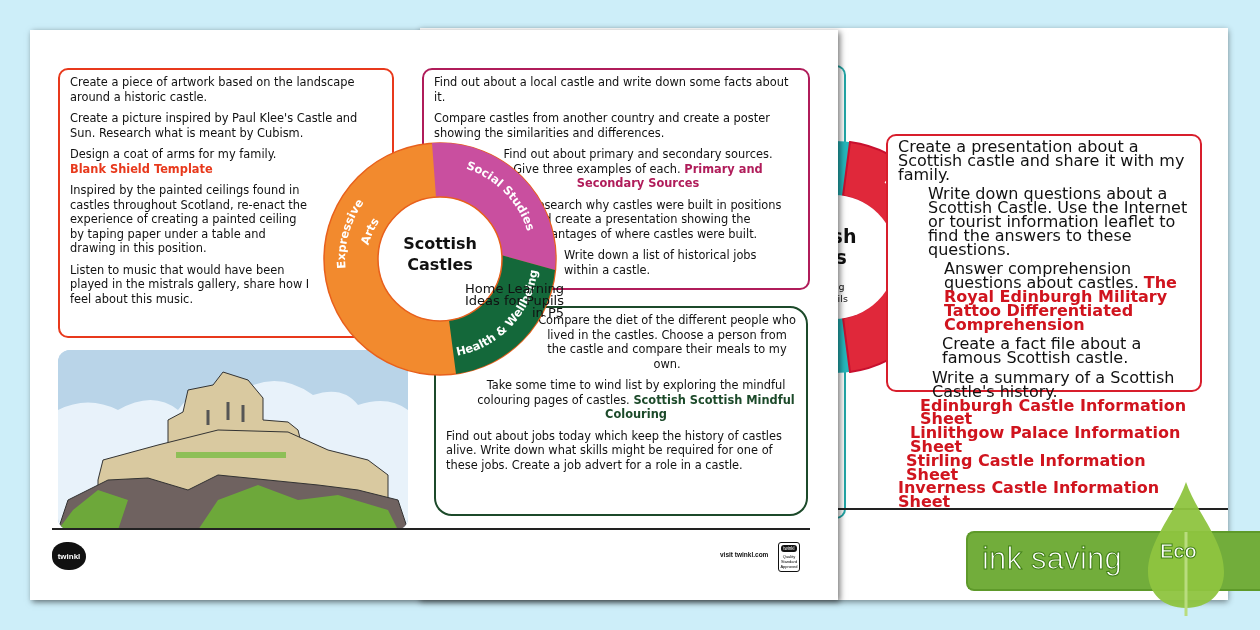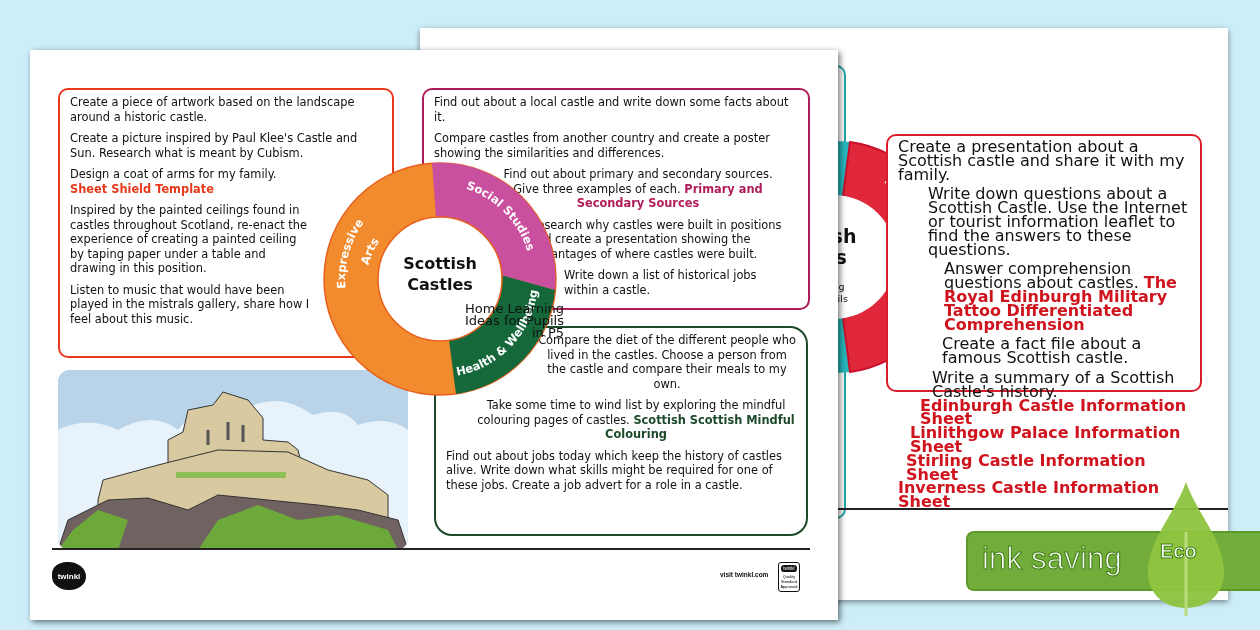--- a/index.html
+++ b/index.html
@@ -1,21 +1,21 @@
 <!DOCTYPE html>
 <html><head>
 <meta charset="utf-8">
 <style>
   * { box-sizing: border-box; margin: 0; padding: 0; }
   html, body { width: 1260px; height: 630px; overflow: hidden; }
   body { background: #cdeef9; font-family: "DejaVu Sans", sans-serif; position: relative; }
 
   .page { position: absolute; background: #fff; box-shadow: 0 2px 6px rgba(0,0,0,0.45); }
   #back-page { left: 420px; top: 28px; width: 808px; height: 572px; }
-  #front-page { left: 30px; top: 30px; width: 808px; height: 570px; box-shadow: 2px 2px 6px rgba(0,0,0,0.55); margin-top: 20px; }
+  #front-page { left: 30px; top: 30px; width: 808px; height: 570px; box-shadow: 2px 2px 6px rgba(0,0,0,0.55); }
 
   .box { position: absolute; background: #fff; border: 2px solid; border-radius: 10px; font-size: 11.4px; line-height: 14.5px; color: #111; }
   .box p { margin-bottom: 7px; }
   .link { font-weight: bold; }
 
   
   #box-expressive { left: 28px; top: 38px; width: 336px; height: 270px; border-color: #e8391c; padding: 5px 10px; }
   #box-social { left: 392px; top: 38px; width: 388px; height: 222px; border-color: #b01c5a; padding: 5px 10px; }
   #box-health { left: 404px; top: 276px; width: 374px; height: 210px; border-color: #1c4a2a; padding: 5px 10px; border-radius: 18px; }
 
@@ -84,21 +84,21 @@
     <div class="lit-link">Inverness Castle Information Sheet</div>
   </div>
   <div class="back-footer-line"></div>
 </div>
 
 <div class="page" id="front-page">
 
   <div class="box" id="box-expressive">
     <p>Create a piece of artwork based on the landscape around a historic castle.</p>
     <p>Create a picture inspired by Paul Klee's Castle and Sun. Research what is meant by Cubism.</p>
-    <p><span>Design a coat of arms for my family.</span><br><span class="link" style="color:#e8391c">Sheet Shield Template</span></p>
+    <p><span>Design a coat of arms for my family.</span><br><span class="link" style="color:#e8391c">Blank Shield Template</span></p>
     <p style="width:240px">Inspired by the painted ceilings found in castles throughout Scotland, re-enact the experience of creating a painted ceiling by taping paper under a table and drawing in this position.</p>
     <p style="width:245px; margin-bottom:0">Listen to music that would have been played in the mistrals gallery, share how I feel about this music.</p>
   </div>
 
   <div class="box" id="box-social">
     <p>Find out about a local castle and write down some facts about it.</p>
     <p>Compare castles from another country and create a poster showing the similarities and differences.</p>
     <p style="padding-left:64px; padding-right:20px; text-align:center"><span>Find out about primary and secondary sources. Give three examples of each.</span> <span class="link" style="color:#b01c5a">Primary and Secondary Sources</span></p>
     <p style="padding-left:96px">Research why castles were built in positions and create a presentation showing the advantages of where castles were built.</p>
     <p style="padding-left:130px; padding-right:40px">Write down a list of historical jobs within a castle.</p>

